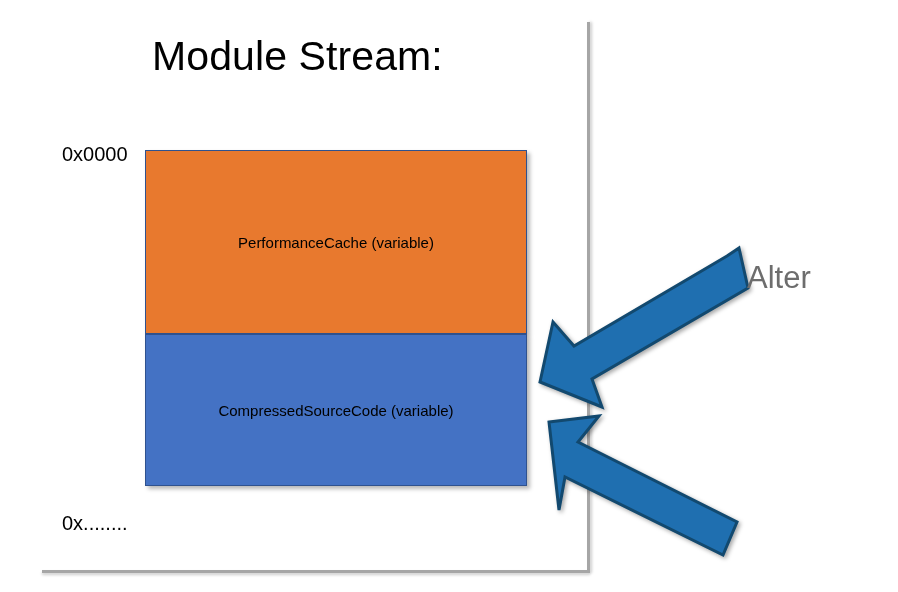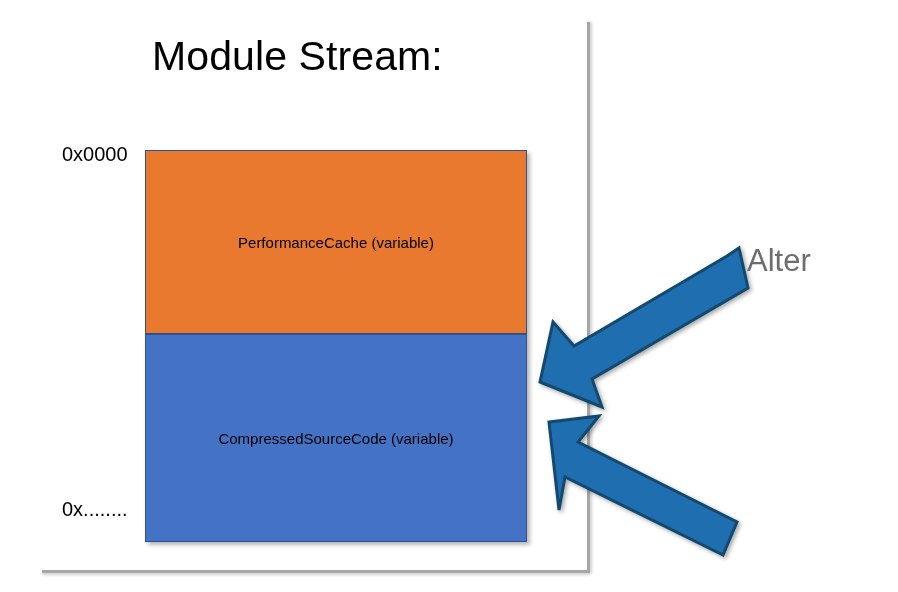--- a/index.html
+++ b/index.html
@@ -65,38 +65,38 @@
     box-shadow: 3px 3px 4px rgba(0,0,0,0.28);
   }
   #block-performance-cache {
     top: 150px;
     height: 184px;
     background: #E8792E;
     text-align: right;
   }
   #block-compressed-source {
     top: 334px;
-    height: 208px;
+    height: 152px;
     background: #4472C4;
   }
   .mem-block-label {
     font-size: 15px;
     color: #000000;
     white-space: nowrap;
   }
 
   
   .addr-label {
     position: absolute;
     font-size: 20px;
     color: #000000;
     white-space: nowrap;
   }
   #addr-top { left: 50px; top: 143px; }
-  #addr-bottom { left: 50px; top: 498px; }
+  #addr-bottom { left: 50px; top: 512px; }
 
   
   .arrow-svg {
     position: absolute;
     overflow: visible;
     pointer-events: none;
   }
   #arrow-alter-svg  { left: 520px; top: 240px; }
   #arrow-suppress-svg { left: 515px; top: 400px; }
   .arrow-shape {
@@ -107,21 +107,21 @@
     filter: drop-shadow(2px 2px 2px rgba(0,0,0,0.35));
   }
 
   
   .arrow-caption {
     position: absolute;
     font-size: 31px;
     color: #6d6d6d;
     white-space: nowrap;
   }
-  #caption-alter { left: 735px; top: 243px; }
+  #caption-alter { left: 735px; top: 260px; }
   #caption-suppress { left: 730px; top: 517px; }
 </style>
 </head>
 <body>
 
 <div id="slide">
 
   <div id="slide-title">Module Stream:</div>
 
   <div class="frame-line" id="frame-vline"></div>

